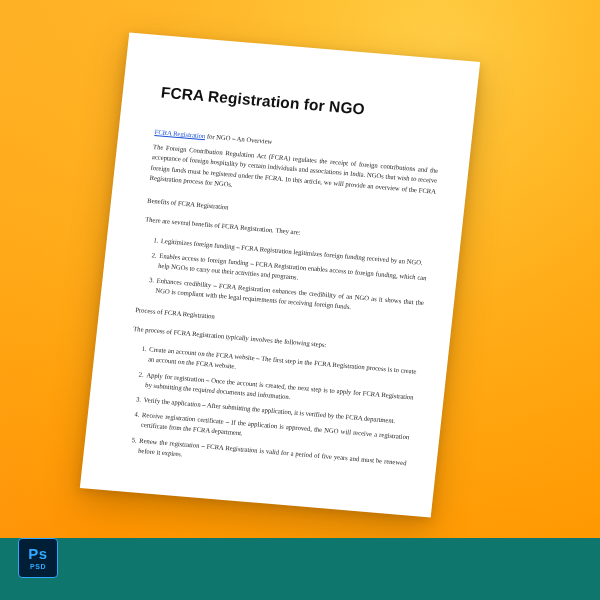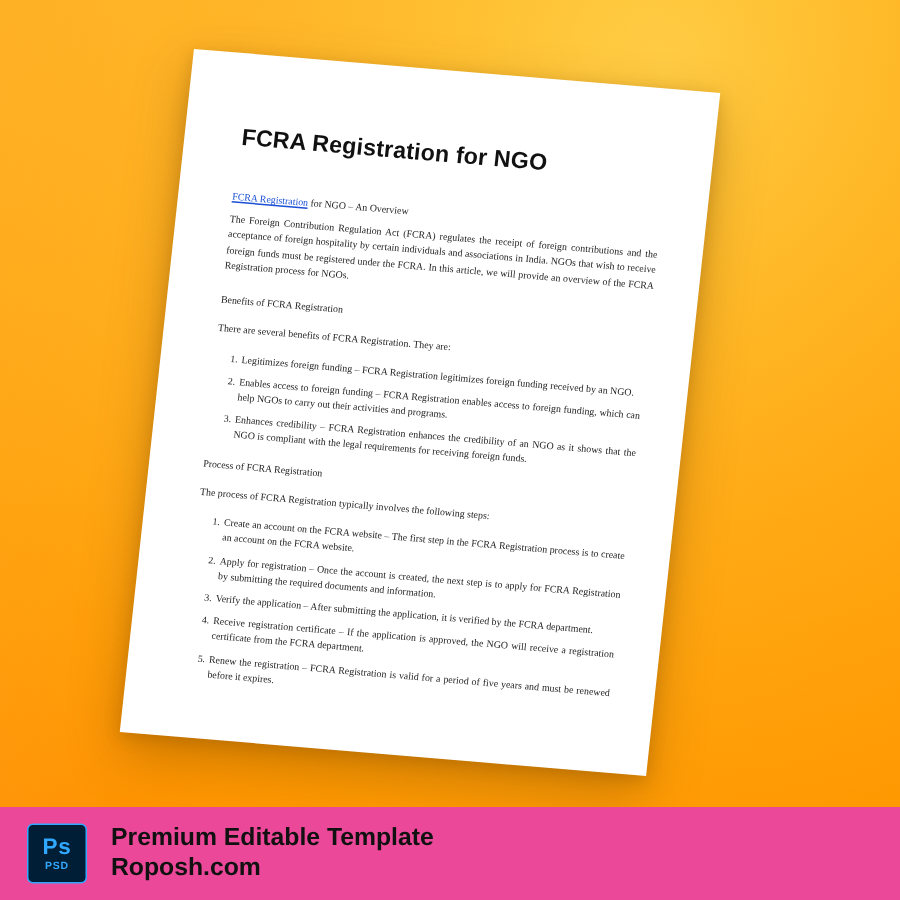--- a/index.html
+++ b/index.html
@@ -96,23 +96,23 @@
   }
   .spacer-sm { height: 4px; }
 
   
   .caption-bar {
     position: absolute;
     left: 0;
     top: 538px;
     width: 600px;
     height: 62px;
-    background: #ec4899;
+    background: #0f766e;
     display: flex;
-    align-items: center;
+    align-items: flex-start;
     padding-left: 18px;
     box-sizing: border-box;
   }
   .ps-badge {
     width: 38px;
     height: 38px;
     border-radius: 4px;
     background: #001e36;
     border: 1px solid #31a8ff;
     color: #31a8ff;
@@ -202,19 +202,15 @@
         </div>
       </div>
     </div>
   </div>
 
   <div class="caption-bar">
     <div class="ps-badge">
       <span class="ps-main">Ps</span>
       <span class="ps-sub">PSD</span>
     </div>
-    <div class="caption-text">
-      <span class="caption-line1">Premium Editable Template</span>
-      <span class="caption-line2">Roposh.com</span>
-    </div>
   </div>
 
 </div>
 
 </body></html>

